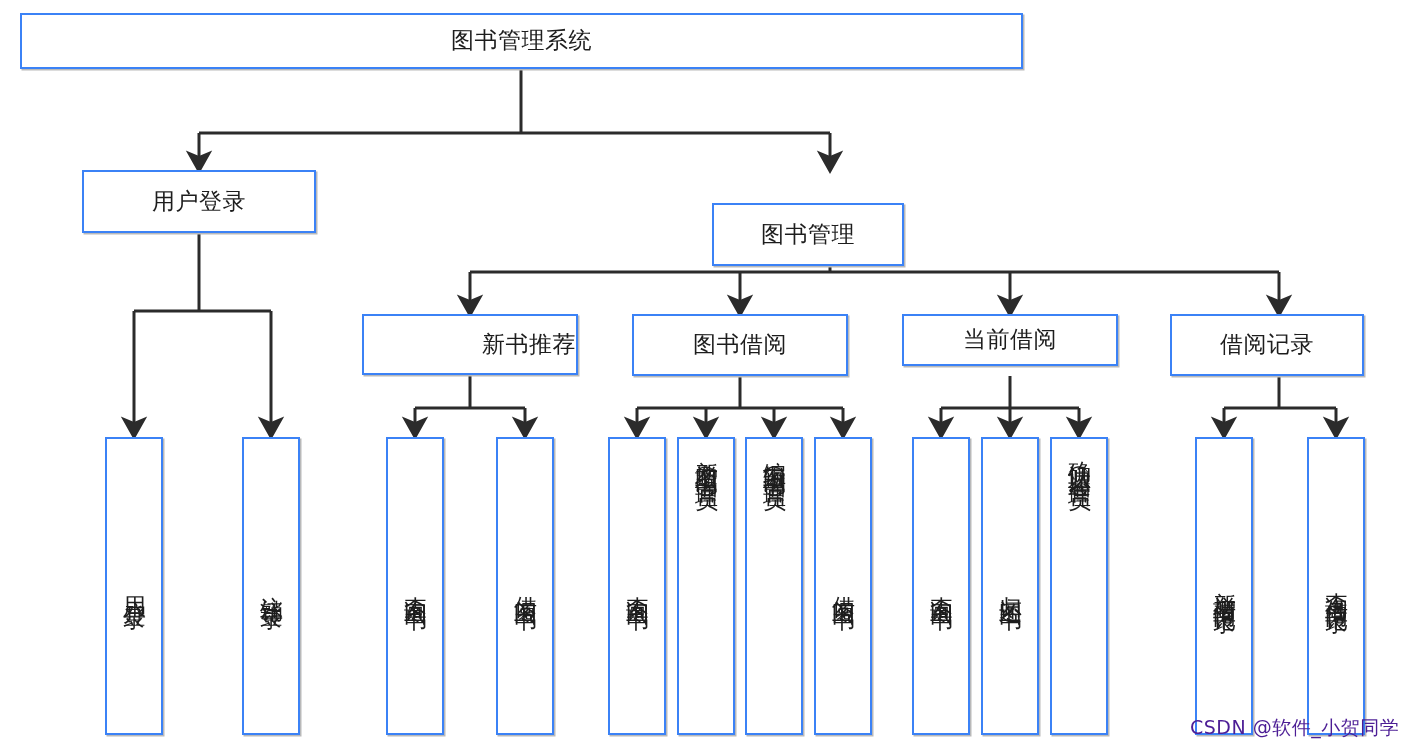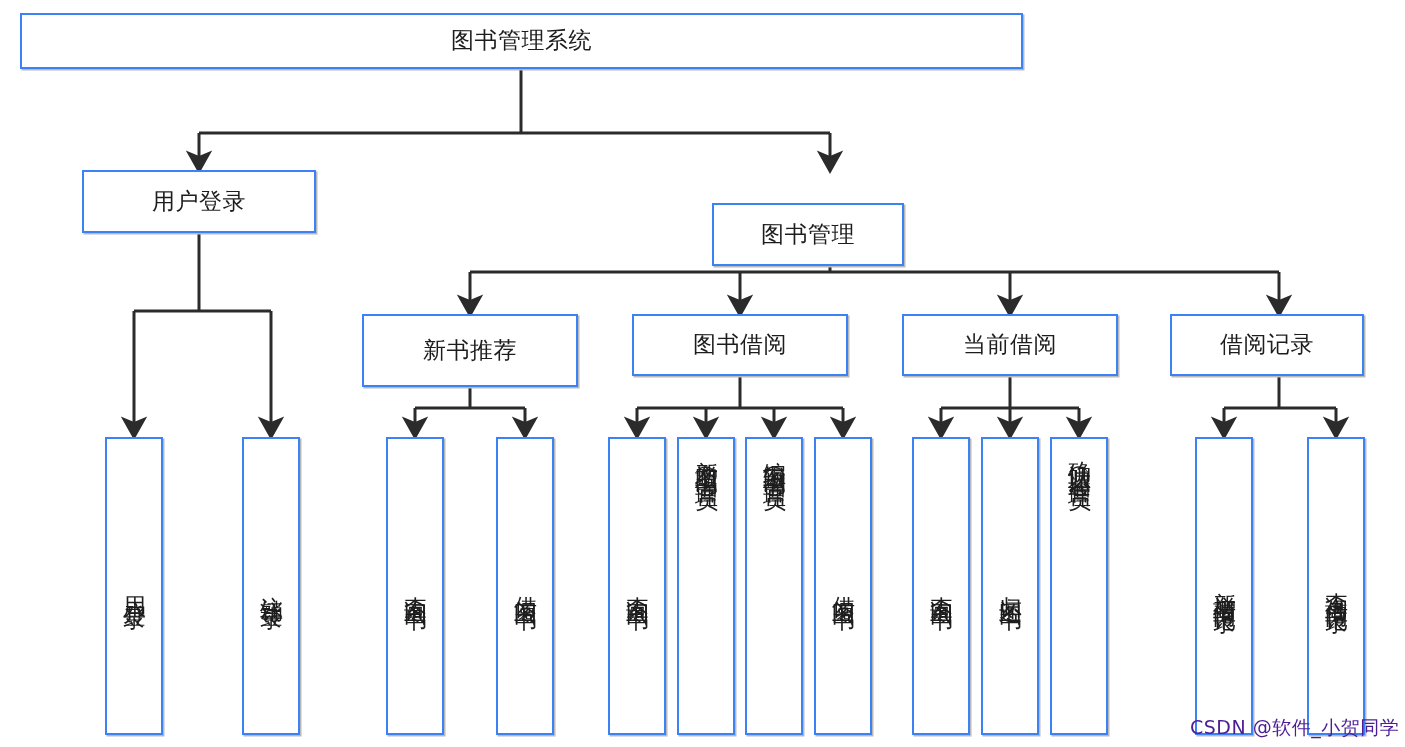--- a/index.html
+++ b/index.html
@@ -104,29 +104,29 @@
   </div>
 
   <div class="node horiz" style="left:82px;top:170px;width:234px;height:63px;">
     <span class="lbl">用户登录</span>
   </div>
 
   <div class="node horiz" style="left:712px;top:170px;width:192px;height:63px;margin-top:33px;">
     <span class="lbl">图书管理</span>
   </div>
 
-  <div class="node horiz" style="left:362px;top:314px;width:216px;height:73px;">
+  <div class="node horiz" style="left:362px;top:314px;width:216px;height:61px;justify-content:flex-end;">
     <span class="lbl">新书推荐</span>
   </div>
 
   <div class="node horiz" style="left:632px;top:314px;width:216px;height:62px;">
     <span class="lbl">图书借阅</span>
   </div>
 
-  <div class="node horiz" style="left:902px;top:314px;width:216px;height:62px;">
+  <div class="node horiz" style="left:902px;top:314px;width:216px;height:52px;">
     <span class="lbl">当前借阅</span>
   </div>
 
   <div class="node horiz" style="left:1170px;top:314px;width:194px;height:62px;">
     <span class="lbl">借阅记录</span>
   </div>
 
   <div class="node vert" style="left:105px;top:437px;width:58px;height:298px;">
     <span class="lbl">用户登录</span>
   </div>

